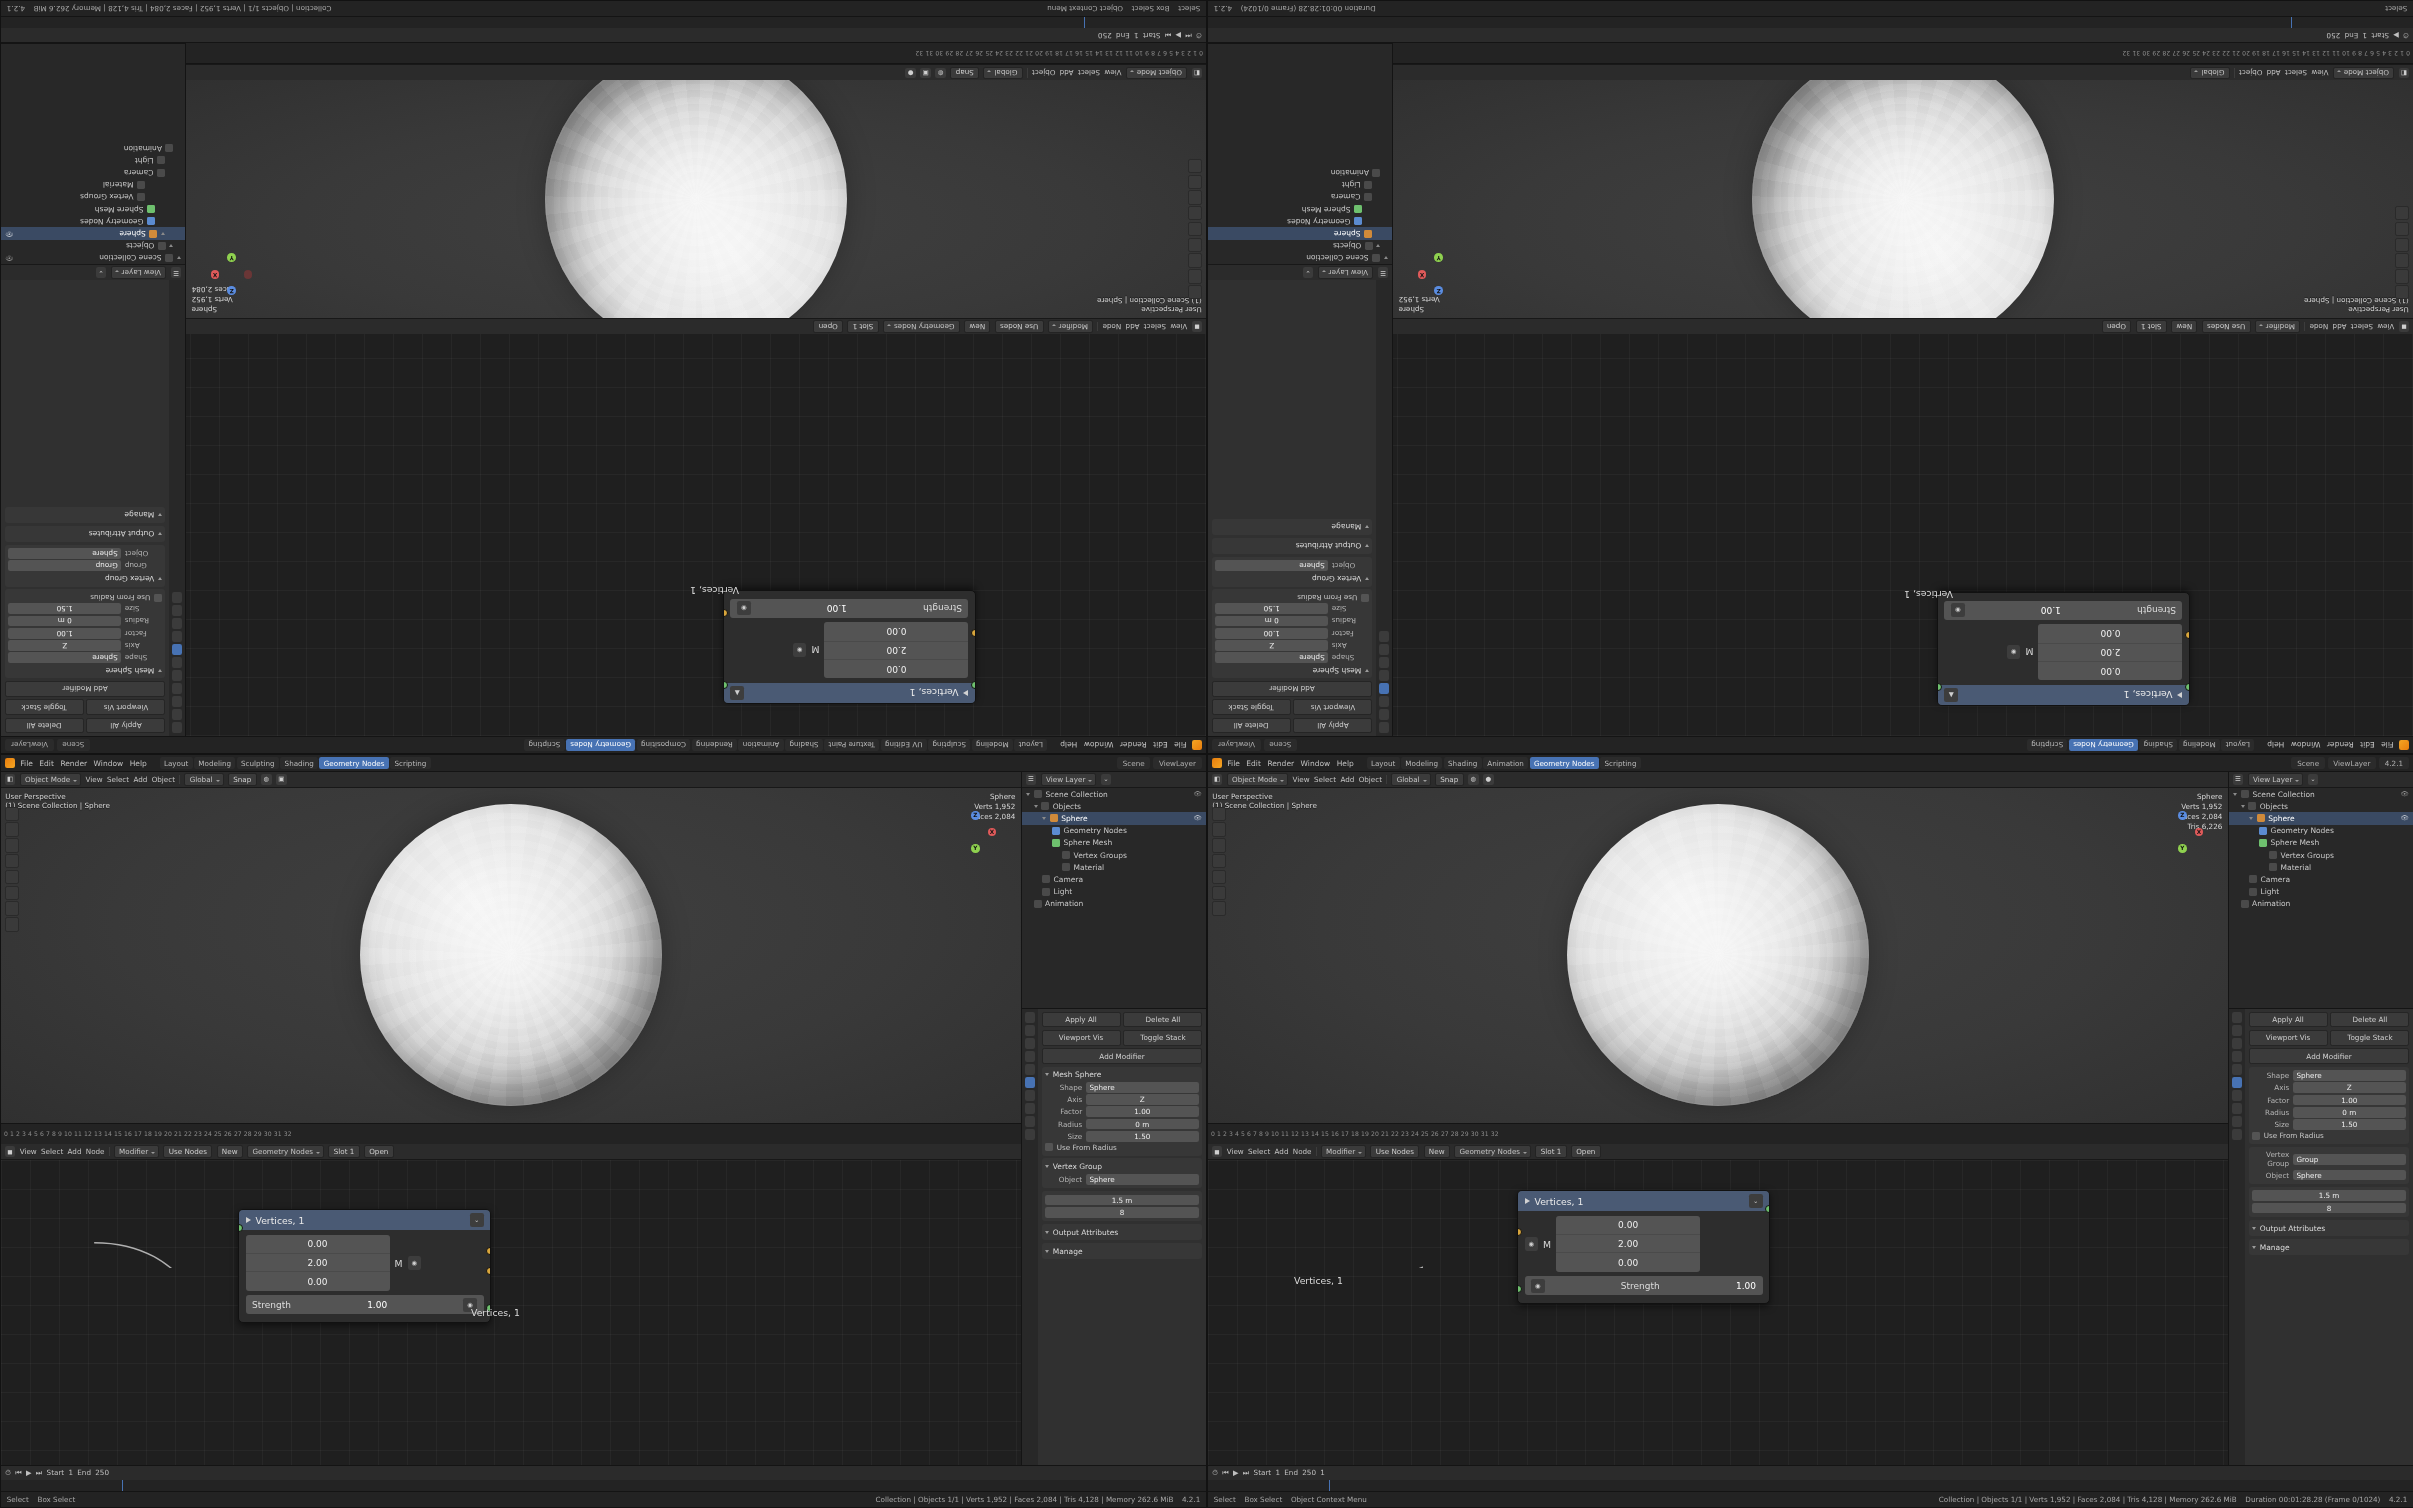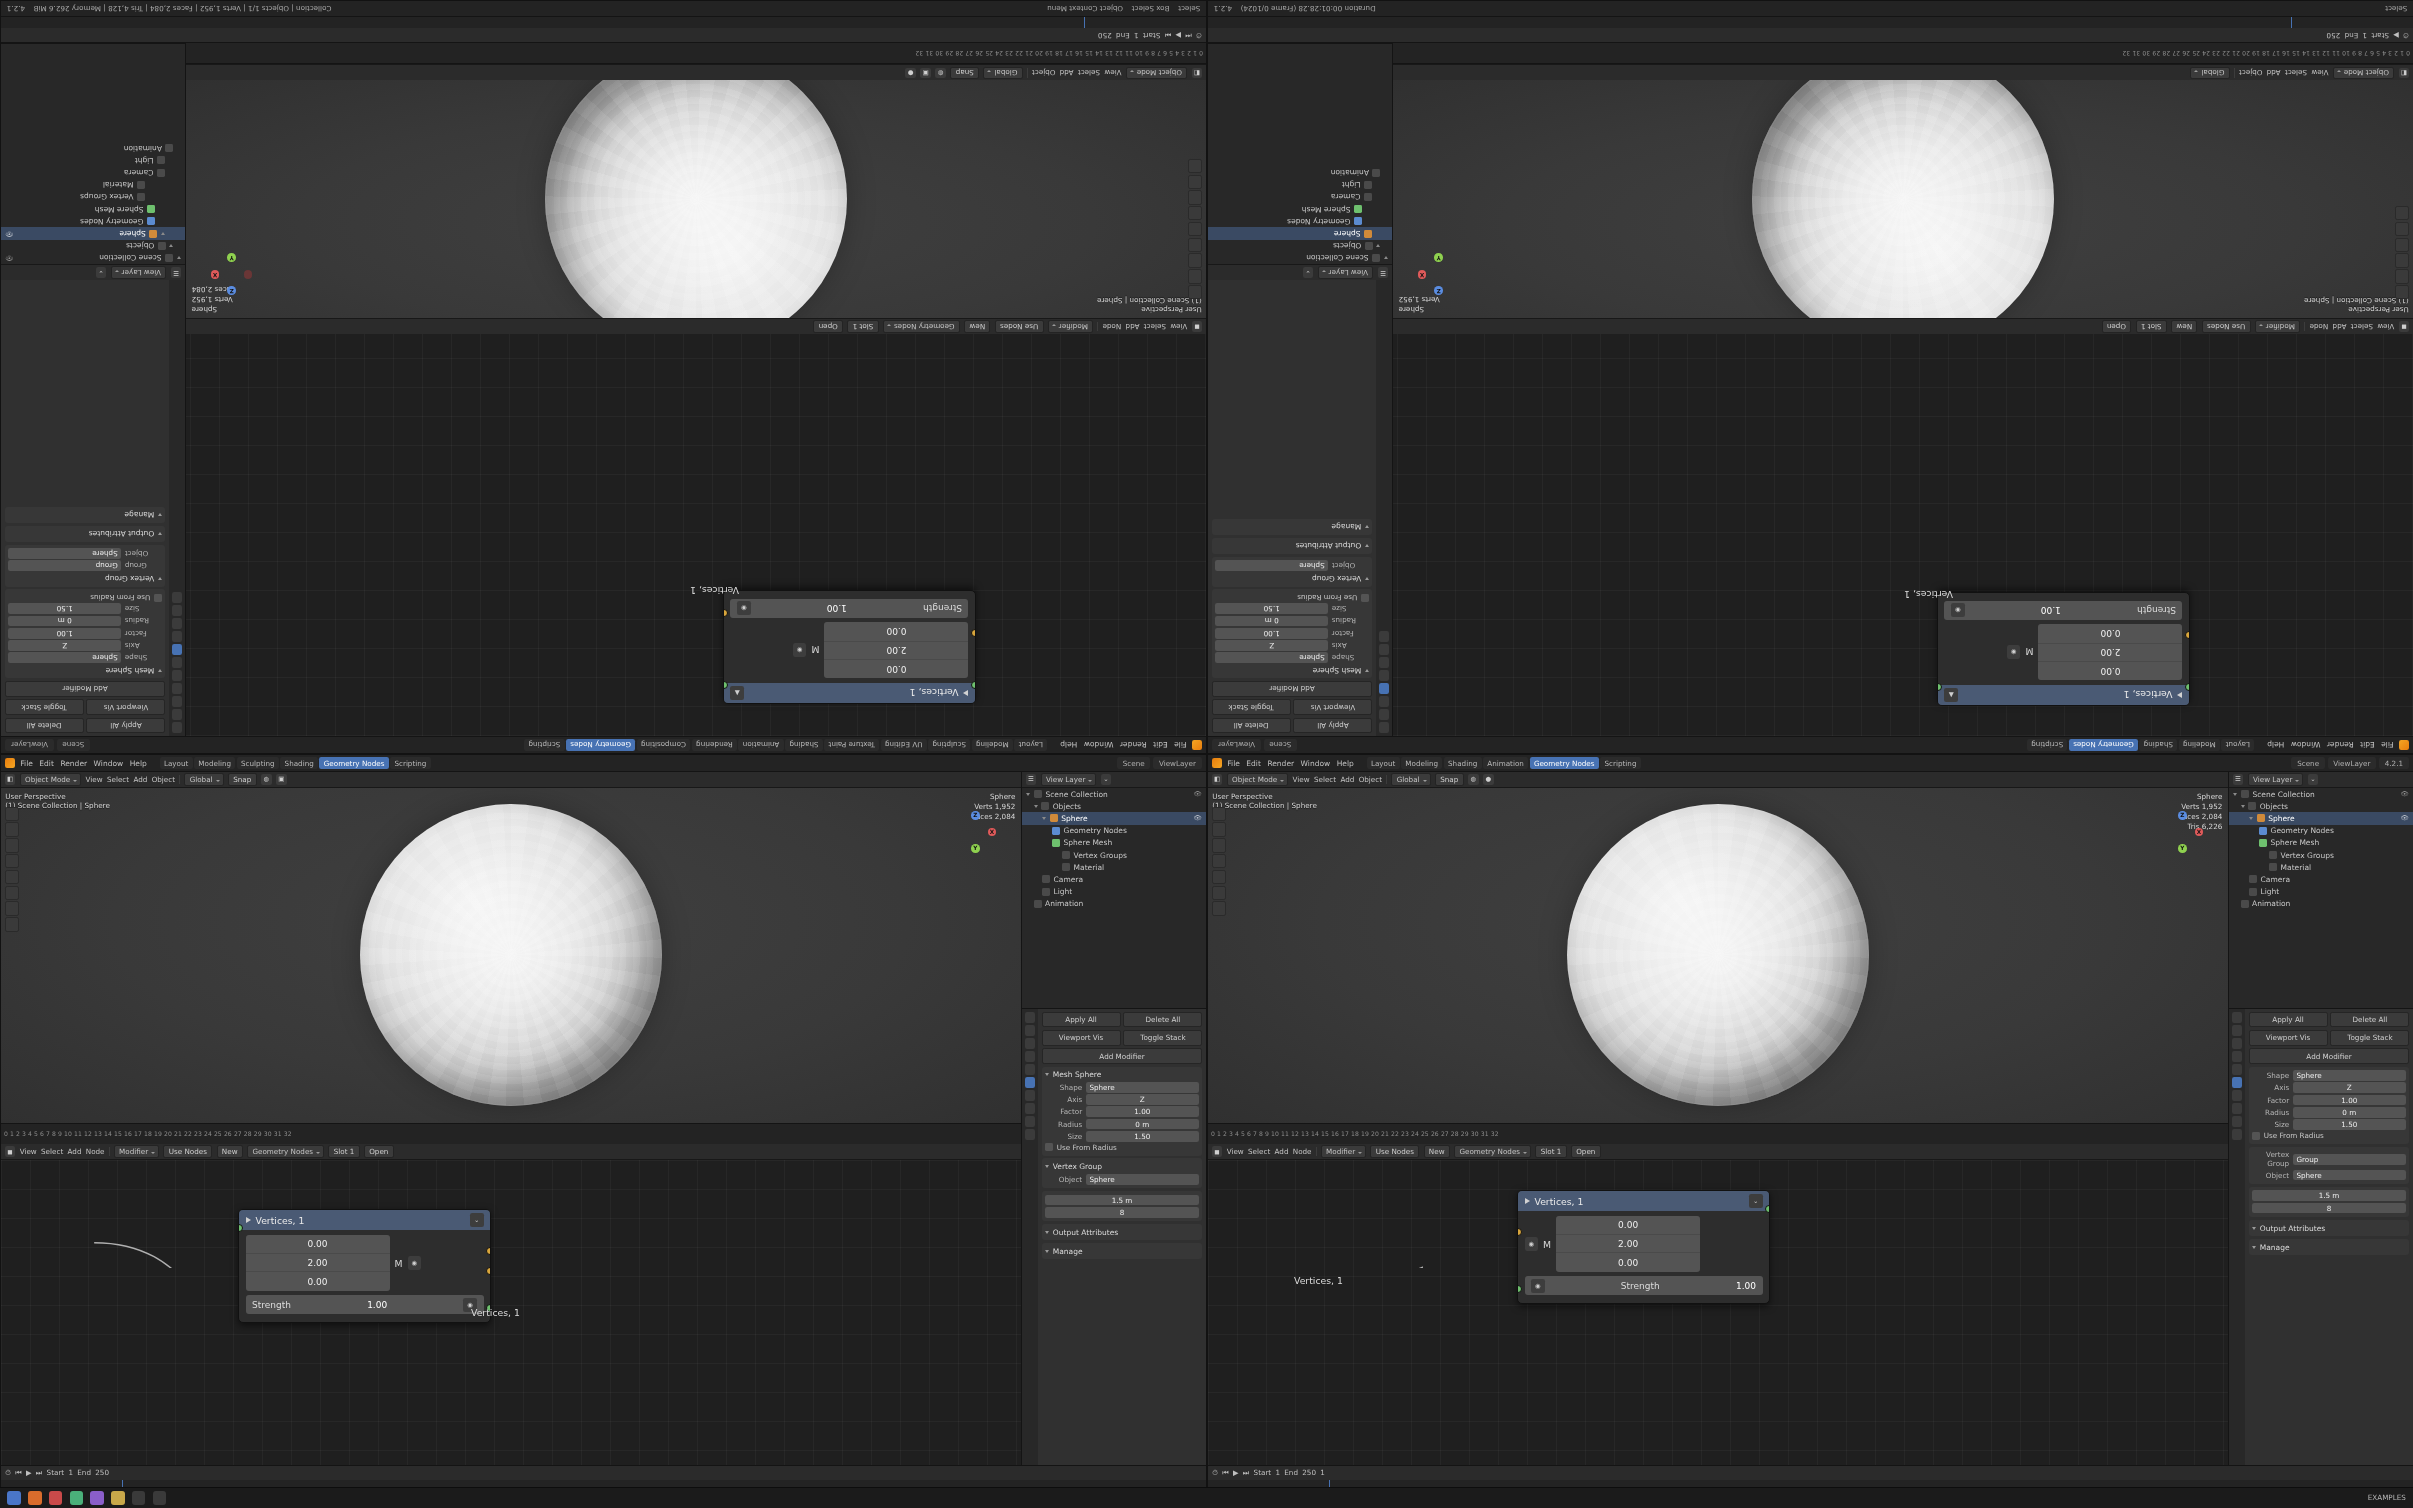--- a/index.html
+++ b/index.html
@@ -1504,26 +1504,15 @@
         <span>Box Select</span>
         <span>Object Context Menu</span>
         <span class="sp"></span>
         <span>Collection | Objects 1/1 | Verts 1,952 | Faces 2,084 | Tris 4,128 | Memory 262.6 MiB</span>
         <span>Duration 00:01:28.28 (Frame 0/1024)</span>
         <span>4.2.1</span>
       </div>
     </div>
   </div>
 
-  <div class="taskbar">
-    <span class="ti b1"></span>
-    <span class="ti b2"></span>
-    <span class="ti b3"></span>
-    <span class="ti b4"></span>
-    <span class="ti b5"></span>
-    <span class="ti b6"></span>
-    <span class="ti"></span>
-    <span class="ti"></span>
-    <span class="clock">EXAMPLES</span>
-  </div>
 
 </div>
 
 
 </body></html>

